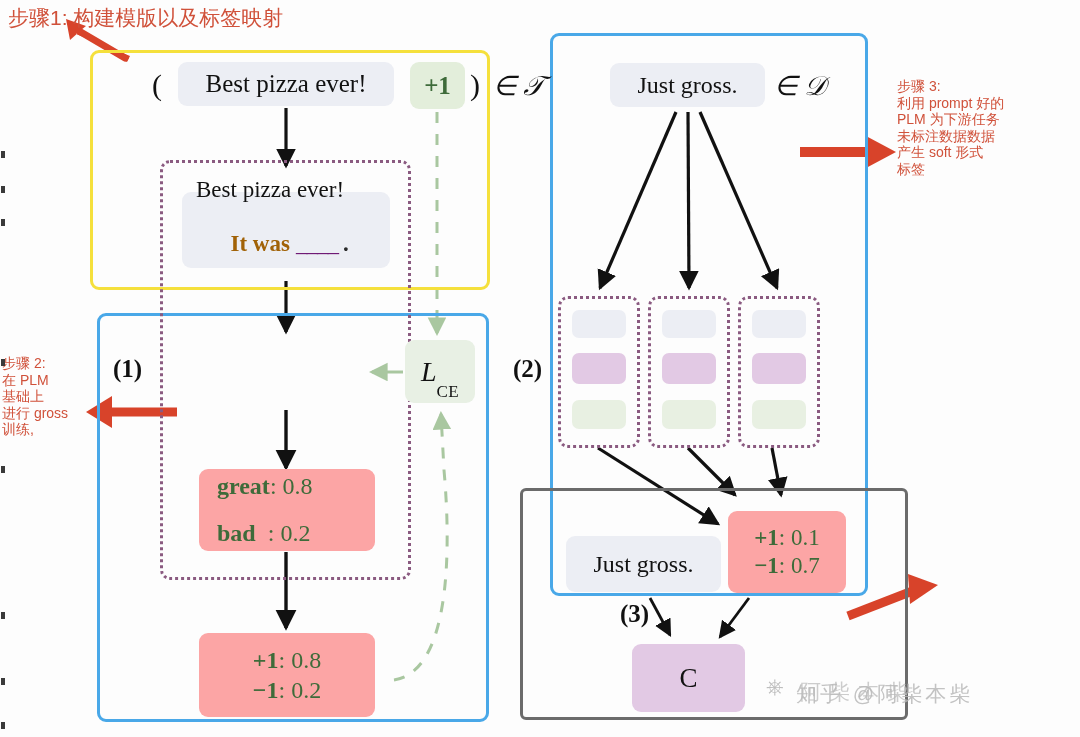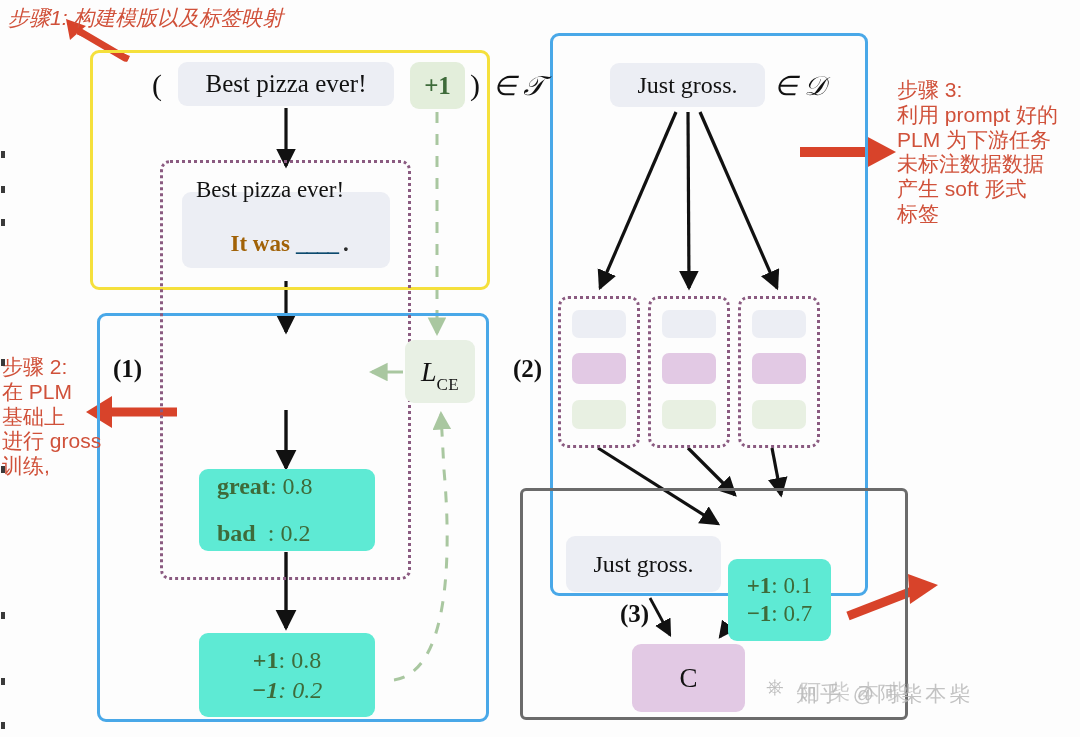--- a/index.html
+++ b/index.html
@@ -59,21 +59,21 @@
   }
   .chip-gray {
     background: #eceef4;
     color: #111111;
   }
   .chip-green {
     background: #e3eedb;
     color: #3e6b3a;
   }
   .chip-green-soft {
-    background: #5eead4;
+    background: #fca5a5;
     color: #3e6b3a;
   }
   .chip-purple {
     background: #e2c9e4;
     color: #111111;
   }
   .chip-lcE {
     background: #e8f0e4;
     color: #111111;
   }
@@ -103,34 +103,34 @@
     position: absolute;
     color: #d0513a;
     font-family: "Liberation Sans", sans-serif;
     white-space: pre-line;
   }
   .annot-title {
     font-size: 21px;
     line-height: 1.12;
   }
   .annot-body {
-    font-size: 21px;
+    font-size: 14px;
     line-height: 1.18;
   }
   
   .tmpl-line1 {
     color: #121212;
   }
   .tmpl-line2 {
     color: #a16207;
     font-weight: bold;
   }
   .blank {
-    color: #0c4a6e;
-    font-weight: bold;
+    color: #701a75;
+    font-weight: normal;
     letter-spacing: -1px;
   }
   .dot-end {
     color: #2a2a2a;
     font-weight: bold;
   }
   
   .swatch {
     position: absolute;
     border-radius: 7px;
@@ -275,54 +275,54 @@
     <span class="tmpl-line1">Best pizza ever!</span>
     <span style="margin-top:2px;">
       <span class="tmpl-line2">It was</span><span class="blank" style="margin-left:6px;">____</span><span class="dot-end" style="margin-left:5px;">.</span>
     </span>
   </div>
 
   <div class="steplabel" style="left:113px; top:355px;">(1)</div>
 
 
   <div class="chip chip-lcE" style="left:405px; top:340px; width:70px; height:63px; font-size:25px;">
-    <span style="font-style:italic; font-size:28px;">L</span><span style="font-size:17px; align-self:flex-end; padding-bottom:8px; letter-spacing:0.4px;">CE</span>
+    <span style="font-style:italic; font-size:28px;">L</span><span style="font-size:17px; align-self:flex-end; padding-bottom:1px; letter-spacing:0.4px;">CE</span>
   </div>
 
   <div class="chip chip-green-soft" style="left:199px; top:469px; width:176px; height:82px; flex-direction:column;
               align-items:flex-start; justify-content:center; padding-left:18px;">
     <span class="prob" style="position:static; font-size:24px;"><b>great</b><span>: </span><span>0.8</span></span>
     <span class="prob" style="position:static; font-size:24px; margin-top:20px;"><b>bad</b><span>  : </span><span>0.2</span></span>
   </div>
 
   <div class="chip chip-green-soft" style="left:199px; top:633px; width:176px; height:84px; flex-direction:column;
               align-items:center; justify-content:center;">
     <span class="prob" style="position:static; font-size:24px;"><b>+1</b><span>: </span><span>0.8</span></span>
-    <span class="prob" style="position:static; font-size:24px; margin-top:3px;font-style:italic;"><b>−1</b><span>: </span><span>0.2</span></span>
+    <span class="prob" style="position:static; font-size:24px; margin-top:3px;"><b>−1</b><span>: </span><span>0.2</span></span>
   </div>
 
   <div class="steplabel" style="left:513px; top:355px;">(2)</div>
 
   <div class="chip chip-gray" style="left:610px; top:63px; width:155px; height:44px; font-size:24px;">Just gross.</div>
 
   <div class="mathtext setlabel" style="left:774px; top:70px;">∈ 𝒟</div>
 
   <div class="steplabel" style="left:620px; top:600px;">(3)</div>
 
   <div class="chip chip-gray" style="left:566px; top:536px; width:155px; height:56px; font-size:24px;">Just gross.</div>
 
-  <div class="chip chip-green-soft" style="left:728px; top:511px; width:103px; height:82px; flex-direction:column;
-              justify-content:center;margin-top:48px;">
+  <div class="chip chip-green-soft" style="left:728px; top:511px; width:118px; height:82px; flex-direction:column;
+              justify-content:center;">
     <span class="prob" style="position:static; font-size:23px;"><b>+1</b><span>: </span><span>0.1</span></span>
     <span class="prob" style="position:static; font-size:23px; margin-top:2px;"><b>−1</b><span>: </span><span>0.7</span></span>
   </div>
 
   <div class="chip chip-purple" style="left:632px; top:644px; width:113px; height:68px; font-size:27px;">C</div>
 
-  <div class="annot annot-title" style="left:8px; top:6px;font-style:italic;">步骤1: 构建模版以及标签映射</div>
+  <div class="annot annot-title" style="left:8px; top:6px;">步骤1: 构建模版以及标签映射</div>
 
   <div class="annot annot-body" style="left:2px; top:355px;">步骤 2:
 在 PLM
 基础上
 进行 gross
 训练,</div>
 
   <div class="annot annot-body" style="left:897px; top:78px;">步骤 3:
 利用 prompt 好的
 PLM 为下游任务

